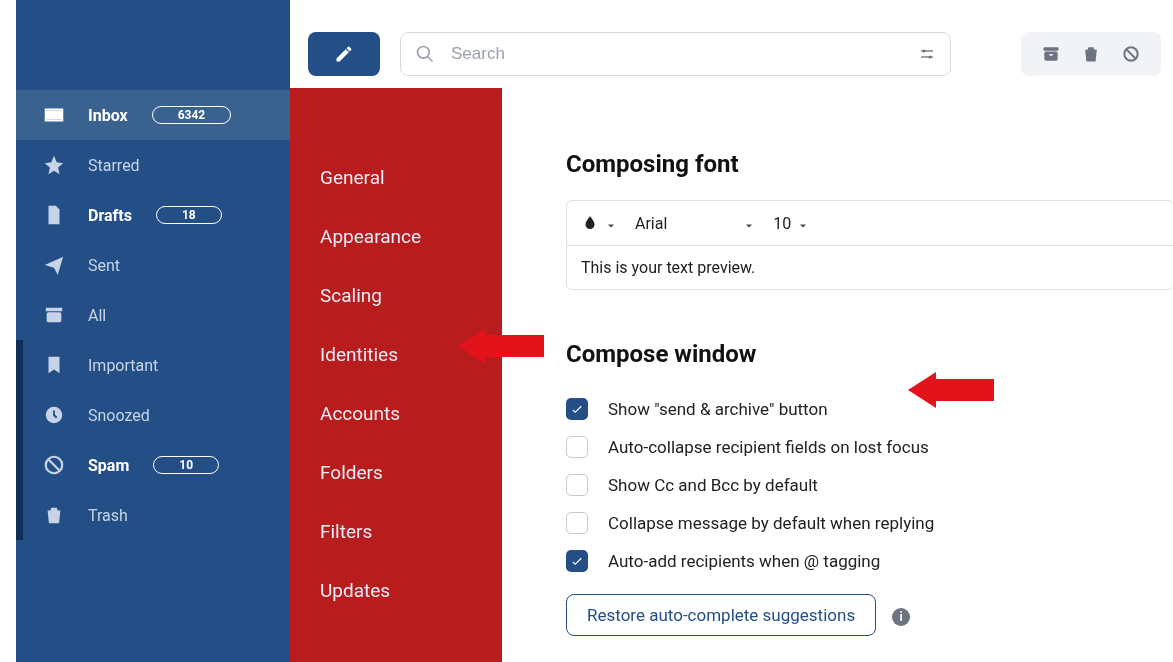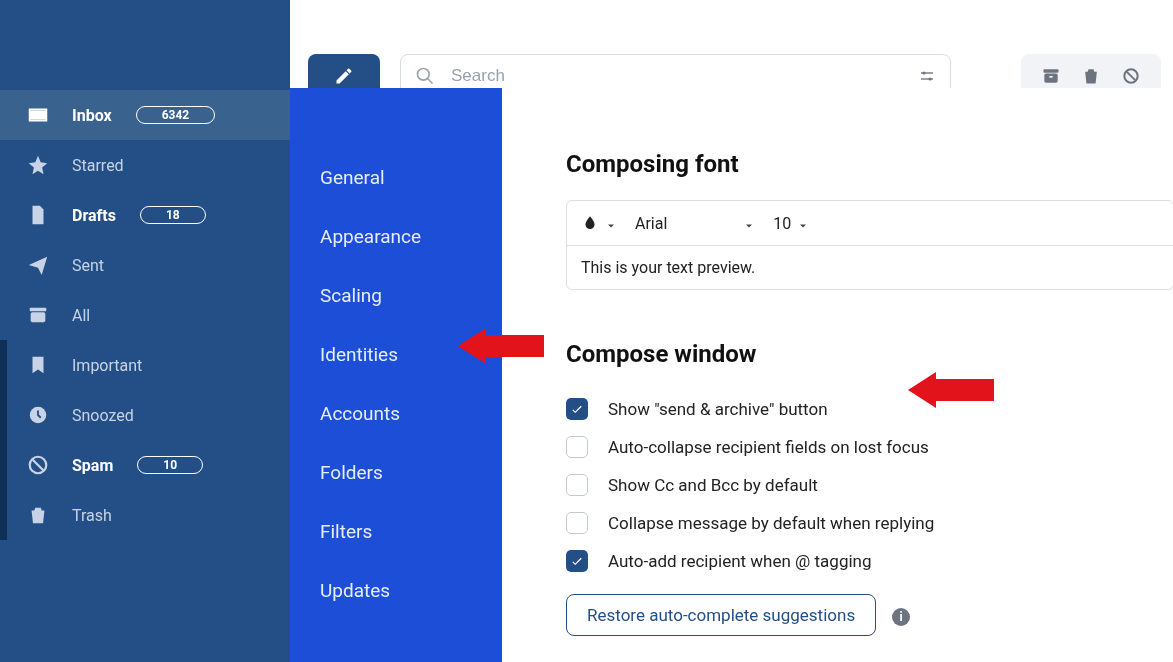--- a/index.html
+++ b/index.html
@@ -7,21 +7,20 @@
     margin: 0; padding: 0; width: 1173px; height: 662px;
     font-family: -apple-system, BlinkMacSystemFont, "Segoe UI", Roboto, Arial, sans-serif;
     overflow: hidden;
     background: #fff;
   }
   .topbar {
     position: absolute; left: 290px; top: 0; right: 0; height: 108px;
     background: #fff;
     display: flex; align-items: center; padding: 9px 12px;
     border-bottom: 1px solid #e3e6ec;
-    margin-top: 22px;
   }
   .compose-btn {
     width: 72px; height: 44px; background: #244f86; border-radius: 8px;
     display: flex; align-items: center; justify-content: center; margin-right: 20px; margin-left: 6px;
     cursor: pointer;
   }
   .compose-btn svg { width: 20px; height: 20px; fill: #fff; }
   .search-wrap {
     flex: 1; height: 44px; border: 1px solid #d7dbe3; border-radius: 8px;
     display: flex; align-items: center; padding: 0 14px; gap: 14px; color: #9aa1ad;
@@ -32,21 +31,21 @@
   .search-wrap input::placeholder { color: #9aa1ad; }
   .topbar-actions {
     display: flex; align-items: center; gap: 0; margin-left: 70px;
     background: #f1f3f6; border-radius: 8px; padding: 6px 10px;
   }
   .topbar-actions .act {
     width: 40px; height: 32px; display: flex; align-items: center; justify-content: center; cursor: pointer;
   }
   .topbar-actions svg { width: 20px; height: 20px; fill: #6d7480; }
   .sidebar {
-    position: absolute; left: 0; top: 0; width: 290px; height: 662px;
+    position: absolute; left: 16px; top: 0; width: 290px; height: 662px;
     background: #244f86;
   }
   .sidebar-scrollhint {
     position: absolute; left: 0; top: 340px; width: 7px; height: 200px;
     background: #102f57;
   }
   .nav-list { padding-top: 90px; }
   .nav-item {
     display: flex; align-items: center; height: 50px; padding-left: 26px;
     color: #c7d4e7; cursor: pointer; gap: 22px; font-size: 16px;
@@ -56,21 +55,21 @@
   .nav-item .nav-ico svg { width: 22px; height: 22px; fill: currentColor; }
   .nav-label { }
   .nav-item.bold .nav-label { font-weight: 700; color: #fff; }
   .badge {
     border: 1.5px solid currentColor; border-radius: 999px; font-size: 12px;
     padding: 1px 25px; font-weight: 700; margin-left: 2px;
   }
   .nav-item.active .badge, .nav-item.bold .badge { color: #fff; border-color: #fff; }
   .settings-nav {
     position: absolute; left: 290px; top: 88px; width: 232px; height: 574px;
-    background: #1d4ed8;
+    background: #b91c1c;
   }
   .set-list { padding-top: 60px; }
   .set-item {
     height: 59px; display: flex; align-items: center; padding-left: 30px;
     color: #e6edf6; font-size: 19px; cursor: pointer;
   }
   .set-item.active { background: #4a74a7; color: #fff; font-weight: 600; }
   .content {
     position: absolute; left: 502px; top: 88px; right: 0; bottom: 0;
     background: #fff; padding: 62px 0 0 64px;
@@ -312,21 +311,21 @@
     <div class="check-row">
       <span class="chk unchecked"></span>
       <span>Collapse message by default when replying</span>
     </div>
     <div class="check-row">
       <span class="chk checked">
           <svg viewBox="0 0 24 24">
             <path d="M9 16.2l-3.5-3.5L4 14.2 9 19l11-11-1.5-1.5z"></path>
           </svg>
         </span>
-      <span>Auto-add recipient when @ tagging</span>
+      <span>Auto-add recipients when @ tagging</span>
     </div>
 
     <div>
       <span class="btn-restore">Restore auto-complete suggestions</span>
       <span class="info-ico">i</span>
     </div>
   </div>
 </div>
 
 <div class="arrow arrow1">

